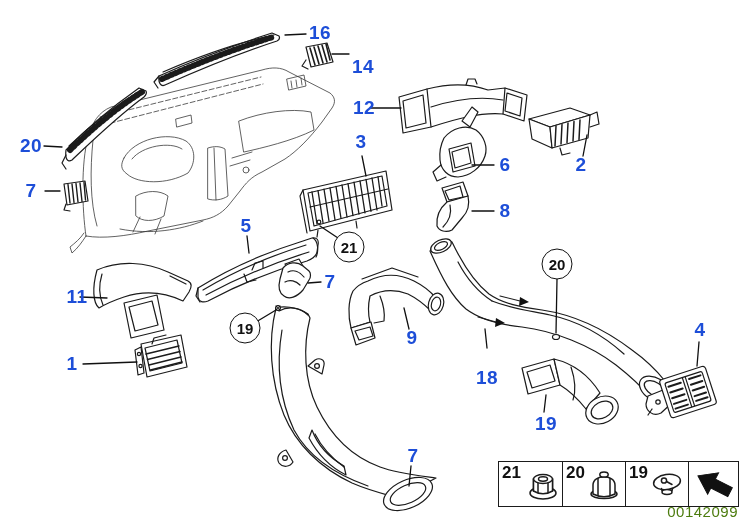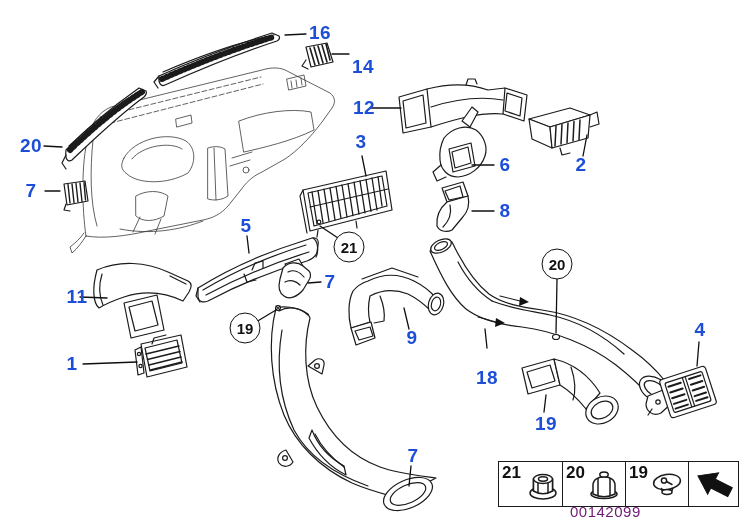--- a/index.html
+++ b/index.html
@@ -11,22 +11,22 @@
   .cnum{position:absolute;width:29px;height:29px;border:1.8px solid #111;border-radius:50%;
         background:#fff;display:flex;align-items:center;justify-content:center;
         font-weight:bold;font-size:15px;color:#111;transform:translate(-50%,-50%);cursor:pointer;}
   #legend{position:absolute;left:498px;top:461px;width:241px;height:46px;
           border:1.6px solid #1b1b1b;display:flex;background:#fff;box-sizing:border-box;}
   .cell{position:relative;flex:0 0 63px;box-sizing:border-box;display:flex;
         align-items:center;justify-content:flex-end;padding-right:2px;cursor:pointer;}
   .cell + .cell{border-left:1.4px solid #1b1b1b;}
   .cell-num{position:absolute;left:3px;top:1px;font-weight:bold;font-size:17px;color:#111;}
   .arrow-cell{flex:1 1 auto;justify-content:center;padding-right:0;}
-  #docnum{position:absolute;left:570px;top:503px;width:168px;
-          font-size:15px;color:#701a75;letter-spacing:0.5px;}
+  #docnum{position:absolute;left:570px;top:503px;width:168px;text-align:right;
+          font-size:15px;color:#4d7c0f;letter-spacing:0.5px;}
 </style>
 </head>
 <body>
 
 <div id="stage">
 
   <svg id="artwork" width="750" height="525" viewBox="0 0 750 525">
     <g fill="none" stroke="#1b1b1b" stroke-width="1.2" stroke-linecap="round" stroke-linejoin="round">
 
       <g stroke="#3a3a3a" stroke-width="0.8">

